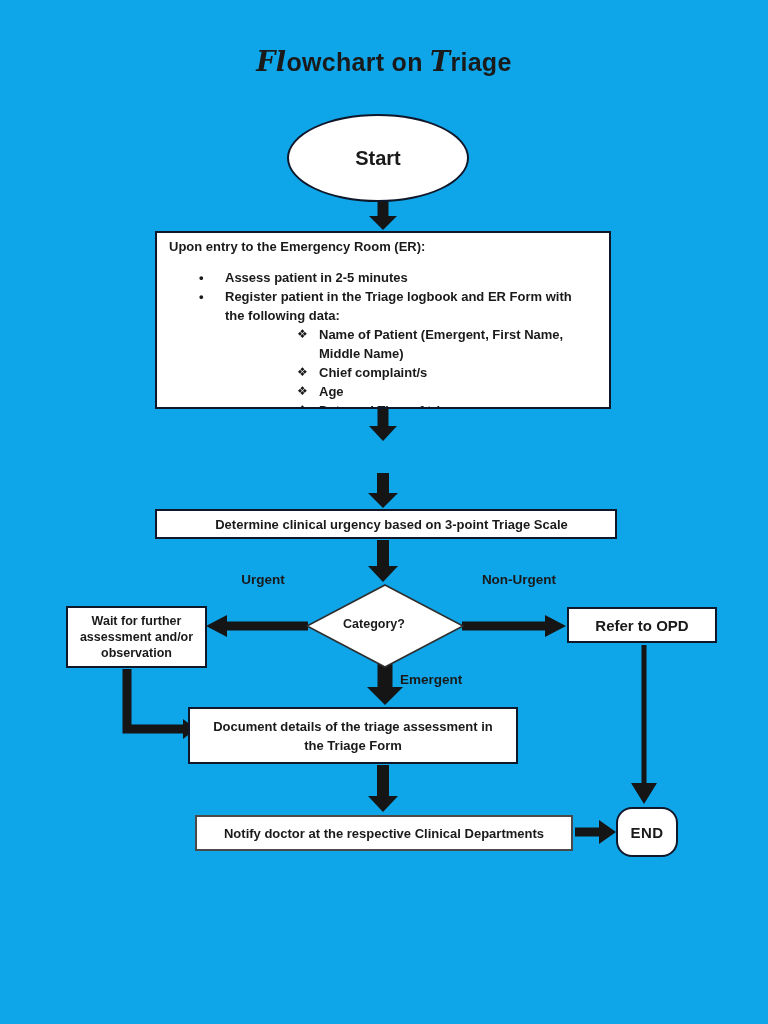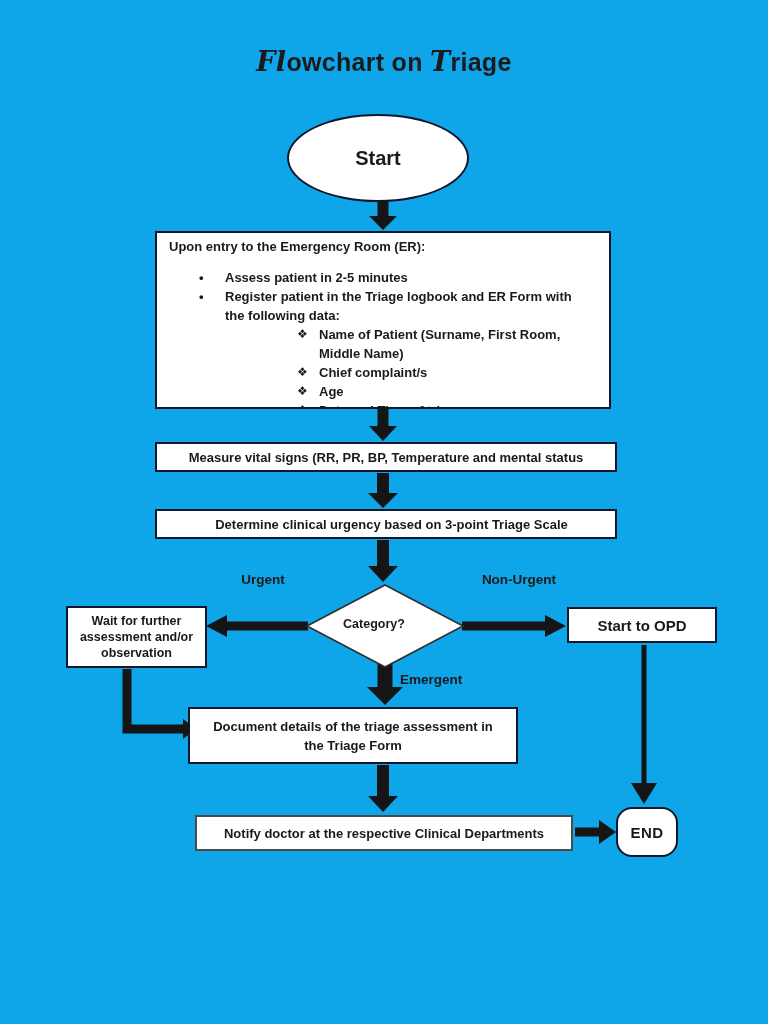--- a/index.html
+++ b/index.html
@@ -172,56 +172,53 @@
     <div class="li bullet">
       <span class="marker">•</span>
       <span>Assess patient in 2-5 minutes</span>
     </div>
     <div class="li bullet">
       <span class="marker">•</span>
       <span>Register patient in the Triage logbook and ER Form with the following data:</span>
     </div>
     <div class="li subbullet">
       <span class="marker">❖</span>
-      <span>Name of Patient (Surname, First Room, Middle Name)</span>
+      <span>Name of Patient (Emergent, First Name, Middle Name)</span>
     </div>
     <div class="li subbullet">
       <span class="marker">❖</span>
       <span>Chief complaint/s</span>
     </div>
     <div class="li subbullet">
       <span class="marker">❖</span>
       <span>Age</span>
     </div>
     <div class="li subbullet clipped">
       <span class="marker">❖</span>
       <span>Date and Time of triage</span>
     </div>
   </div>
 
-  <div class="abs node bar vitals">
-    <span>Measure vital signs (RR, PR, BP, Temperature and mental status</span>
-  </div>
 
   <div class="abs node bar urgency">
     <span>Determine clinical urgency based on 3-point Triage Scale</span>
   </div>
 
   <div class="abs edge-label lbl-urgent">Urgent</div>
   <div class="abs edge-label lbl-nonurgent">Non-Urgent</div>
   <div class="abs edge-label lbl-emergent">Emergent</div>
 
   <div class="abs category">Category?</div>
 
   <div class="abs node wait">
     <span>Wait for further assessment and/or observation</span>
   </div>
 
   <div class="abs node refer">
-    <span>Start to OPD</span>
+    <span>Refer to OPD</span>
   </div>
 
   <div class="abs node docbox">
     <span>Document details of the triage assessment in the Triage Form</span>
   </div>
 
   <div class="abs node notify">
     <span>Notify doctor at the respective Clinical Departments</span>
   </div>
 

